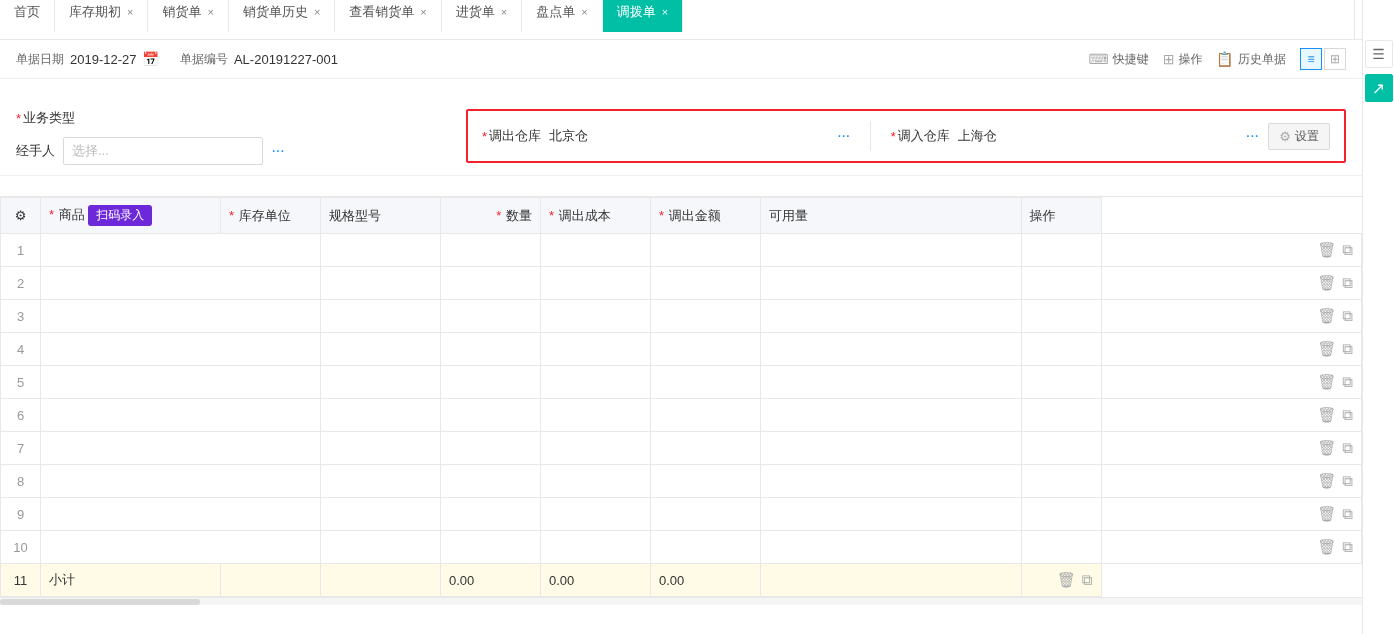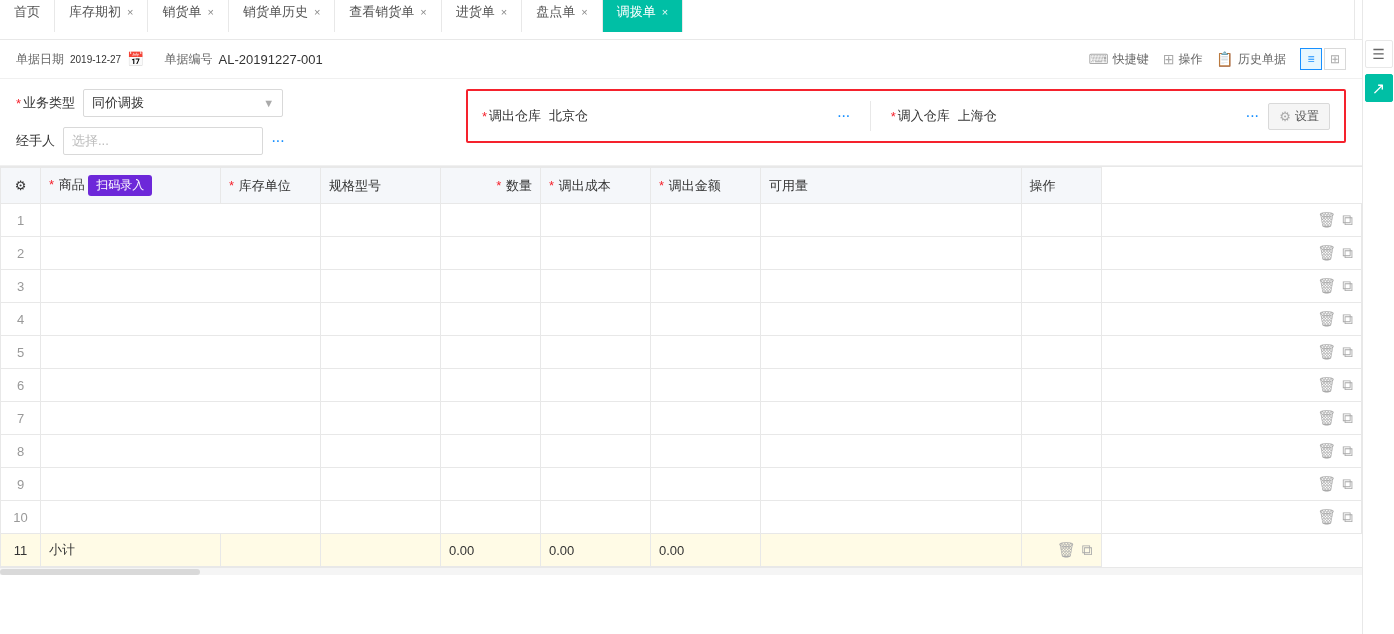--- a/index.html
+++ b/index.html
@@ -196,20 +196,21 @@
       border: 1px solid #e8e8e8; border-radius: 2px; margin-bottom: 4px;
     }
     .right-panel-btn.green {
       background: #00bfa5; color: #fff; border-color: #00bfa5;
     }
 
     .main-content {
       display: flex; flex-direction: column;
       height: calc(100vh - 40px);
       margin-right: 32px;
+      gap: 20px;
     }
 
     
     .th-gear {
       width: 40px; text-align: center;
     }
     .op-col { width: 80px; }
   </style>
 </head>
 <body>
@@ -249,21 +250,21 @@
   <div class="tab-close-btn">
     <span>×</span>
   </div>
 </div>
 
 <div class="main-content">
 
   <div class="toolbar">
     <div class="toolbar-item">
       <span style="color:#666;font-size:12px;">单据日期</span>
-      <span style="font-size:10px;color:#333;">2019-12-27</span>
+      <span style="font-size:13px;color:#333;">2019-12-27</span>
       <span class="calendar-icon">📅</span>
     </div>
     <div class="toolbar-item">
       <span style="color:#666;font-size:12px;">单据编号</span>
       <span style="font-size:13px;color:#333;">AL-20191227-001</span>
     </div>
     <div class="toolbar-right">
       <div class="toolbar-right-item">
         <span class="icon">⌨</span>
         <span>快捷键</span>
@@ -287,24 +288,20 @@
     </div>
   </div>
 
   <div class="form-area">
     <div class="form-left">
       <div class="form-row">
         <span class="form-label">
           <span class="required">*</span>
           <span>业务类型</span>
         </span>
-        <div class="select-box">
-          <span>同价调拨</span>
-          <span class="arrow">▼</span>
-        </div>
       </div>
       <div class="form-row">
         <span class="form-label">
           <span>经手人</span>
         </span>
         <div class="select-box" style="min-width:200px;">
           <span class="placeholder">选择...</span>
         </div>
         <span class="more-btn">···</span>
       </div>

